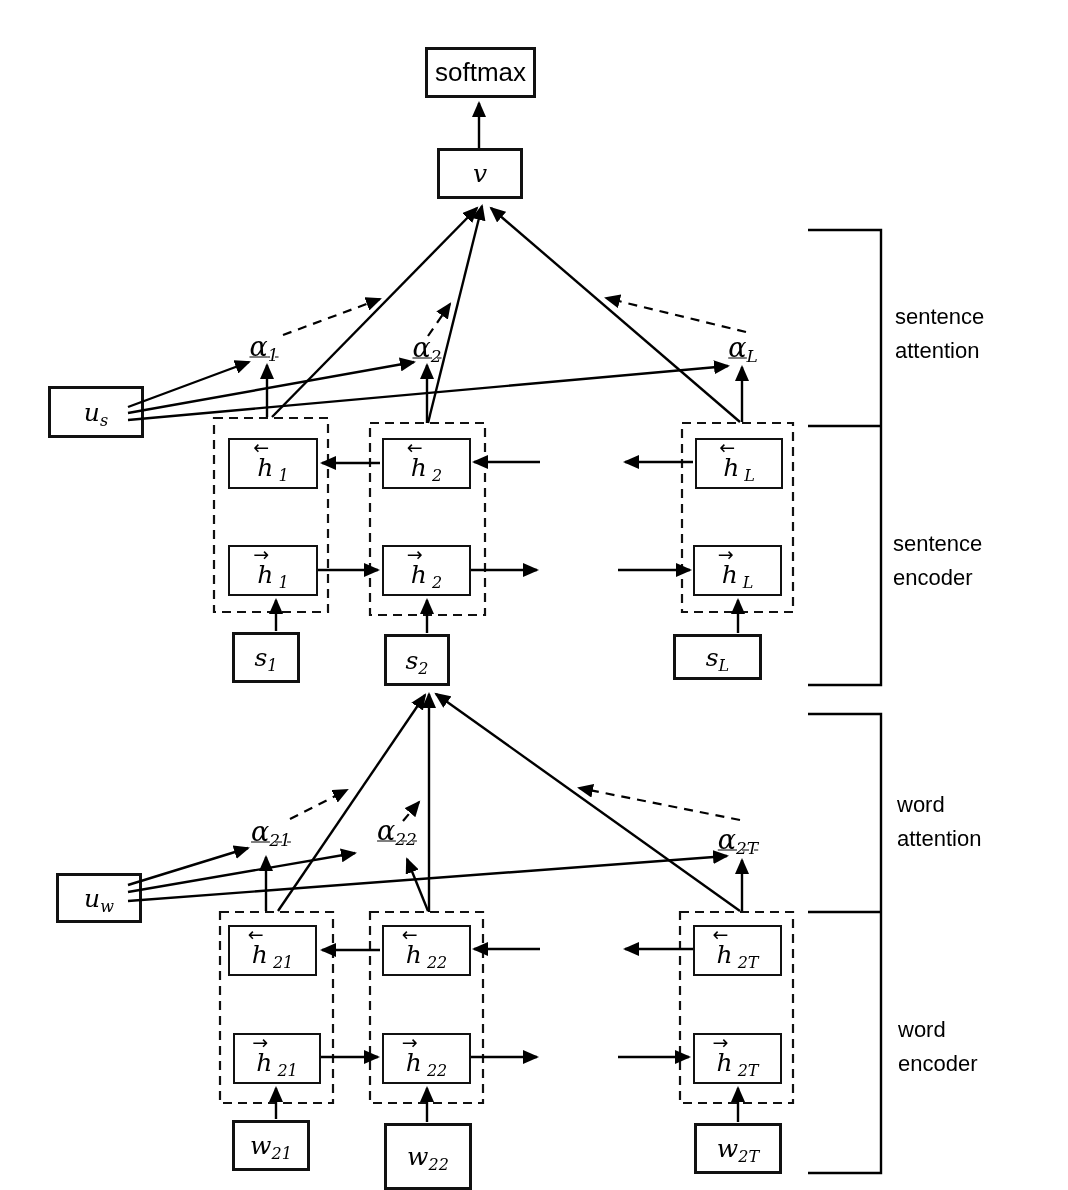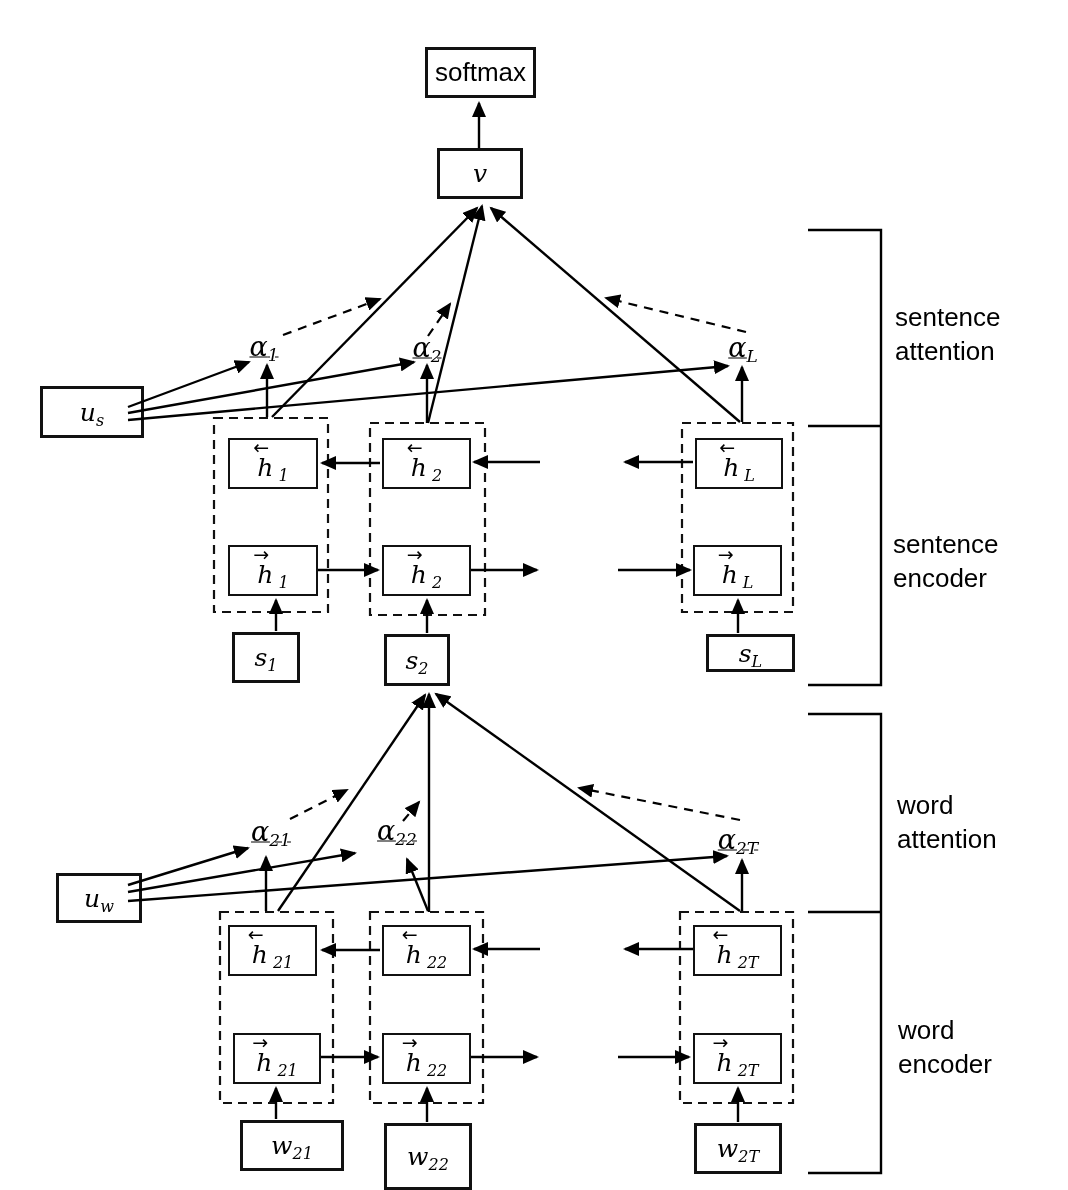--- a/index.html
+++ b/index.html
@@ -20,35 +20,35 @@
   .math sub{font-size:16px;font-style:italic;line-height:0;vertical-align:-5px;}
   .alpha{position:absolute;transform:translate(-50%,-50%);text-decoration:underline;}
   .alpha .math{font-size:27px;}
   .alpha .math sub{font-size:17px;}
   .hvec{position:relative;display:inline-block;margin-top:8px;}
   .vecarrow{
     position:absolute;left:-4px;top:-17px;font-style:normal;
     font-family:"DejaVu Sans",sans-serif;font-size:19px;letter-spacing:-1px;
   }
   .hvec sub{margin-left:5px;}
-  .bracket-label{position:absolute;font-size:26px;line-height:34px;color:#000;}
+  .bracket-label{position:absolute;font-size:22px;line-height:34px;color:#000;}
 </style>
 </head>
 <body>
 
 <div class="canvas">
 
   <div class="box" style="left:425px;top:47px;width:111px;height:51px">
     <span class="plain">softmax</span>
   </div>
   <div class="box" style="left:437px;top:148px;width:86px;height:51px">
     <span class="math">v</span>
   </div>
 
-  <div class="box" style="left:40px;top:386px;width:104px;height:52px">
+  <div class="box" style="left:48px;top:386px;width:96px;height:52px">
     <span class="math"><i>u</i><sub>s</sub></span>
   </div>
 
   <div class="alpha" style="left:264px;top:346px">
     <span class="math"><i>α</i><sub>1</sub></span>
   </div>
   <div class="alpha" style="left:427px;top:347px">
     <span class="math"><i>α</i><sub>2</sub></span>
   </div>
   <div class="alpha" style="left:743px;top:347px">
@@ -73,21 +73,21 @@
   <div class="box hb" style="left:693px;top:545px;width:89px;height:51px">
     <span class="math hvec"><span class="vecarrow">→</span><i>h</i><sub>L</sub></span>
   </div>
 
   <div class="box" style="left:232px;top:632px;width:68px;height:51px">
     <span class="math"><i>s</i><sub>1</sub></span>
   </div>
   <div class="box" style="left:384px;top:634px;width:66px;height:52px">
     <span class="math"><i>s</i><sub>2</sub></span>
   </div>
-  <div class="box" style="left:706px;top:634px;width:89px;height:38px">
+  <div class="box" style="left:673px;top:634px;width:89px;height:46px">
     <span class="math"><i>s</i><sub>L</sub></span>
   </div>
 
   <div class="box" style="left:56px;top:873px;width:86px;height:50px">
     <span class="math"><i>u</i><sub>w</sub></span>
   </div>
 
   <div class="alpha" style="left:271px;top:831px">
     <span class="math"><i>α</i><sub>21</sub></span>
   </div>
@@ -110,21 +110,21 @@
   <div class="box hb" style="left:233px;top:1033px;width:88px;height:51px">
     <span class="math hvec"><span class="vecarrow">→</span><i>h</i><sub>21</sub></span>
   </div>
   <div class="box hb" style="left:382px;top:1033px;width:89px;height:51px">
     <span class="math hvec"><span class="vecarrow">→</span><i>h</i><sub>22</sub></span>
   </div>
   <div class="box hb" style="left:693px;top:1033px;width:89px;height:51px">
     <span class="math hvec"><span class="vecarrow">→</span><i>h</i><sub>2T</sub></span>
   </div>
 
-  <div class="box" style="left:240px;top:1120px;width:104px;height:51px">
+  <div class="box" style="left:232px;top:1120px;width:78px;height:51px">
     <span class="math"><i>w</i><sub>21</sub></span>
   </div>
   <div class="box" style="left:384px;top:1123px;width:88px;height:67px">
     <span class="math"><i>w</i><sub>22</sub></span>
   </div>
   <div class="box" style="left:694px;top:1123px;width:88px;height:51px">
     <span class="math"><i>w</i><sub>2T</sub></span>
   </div>
 
   <div class="bracket-label" style="left:895px;top:300px">

